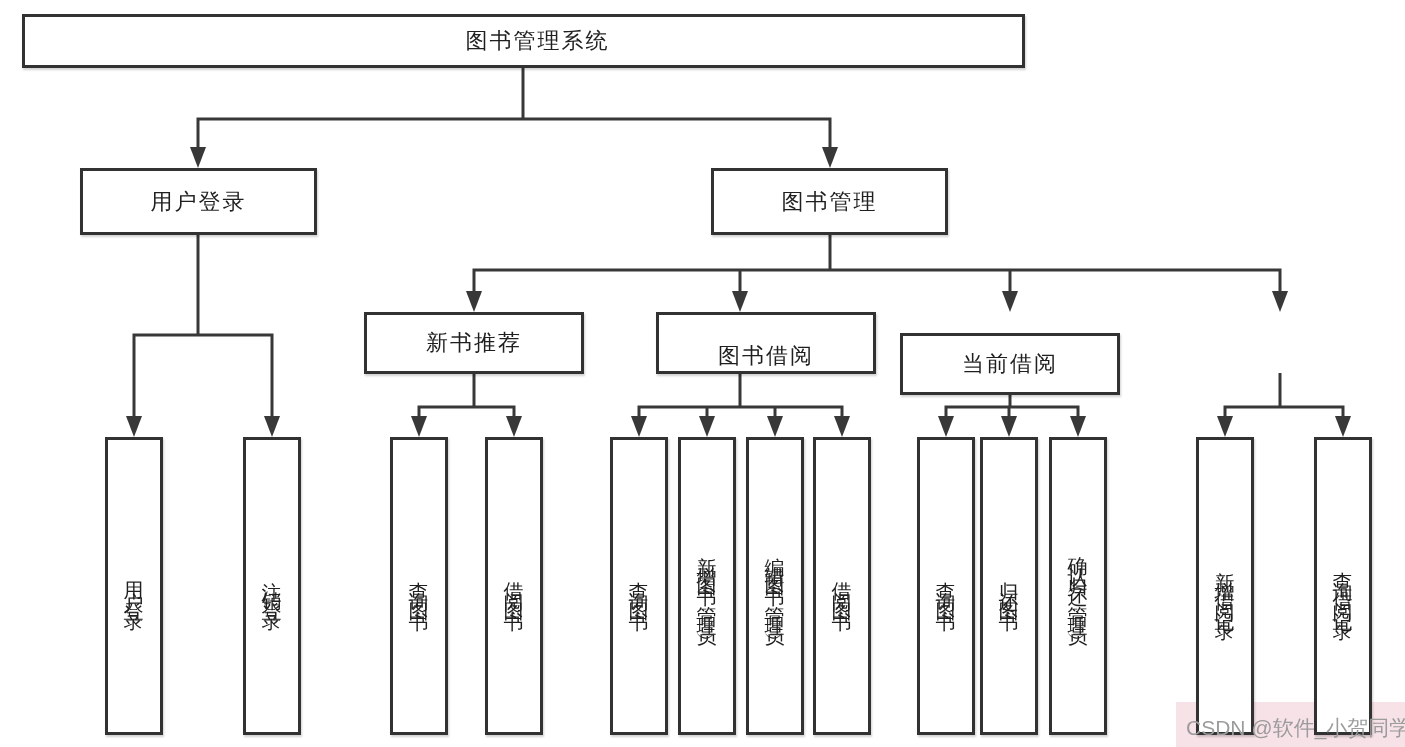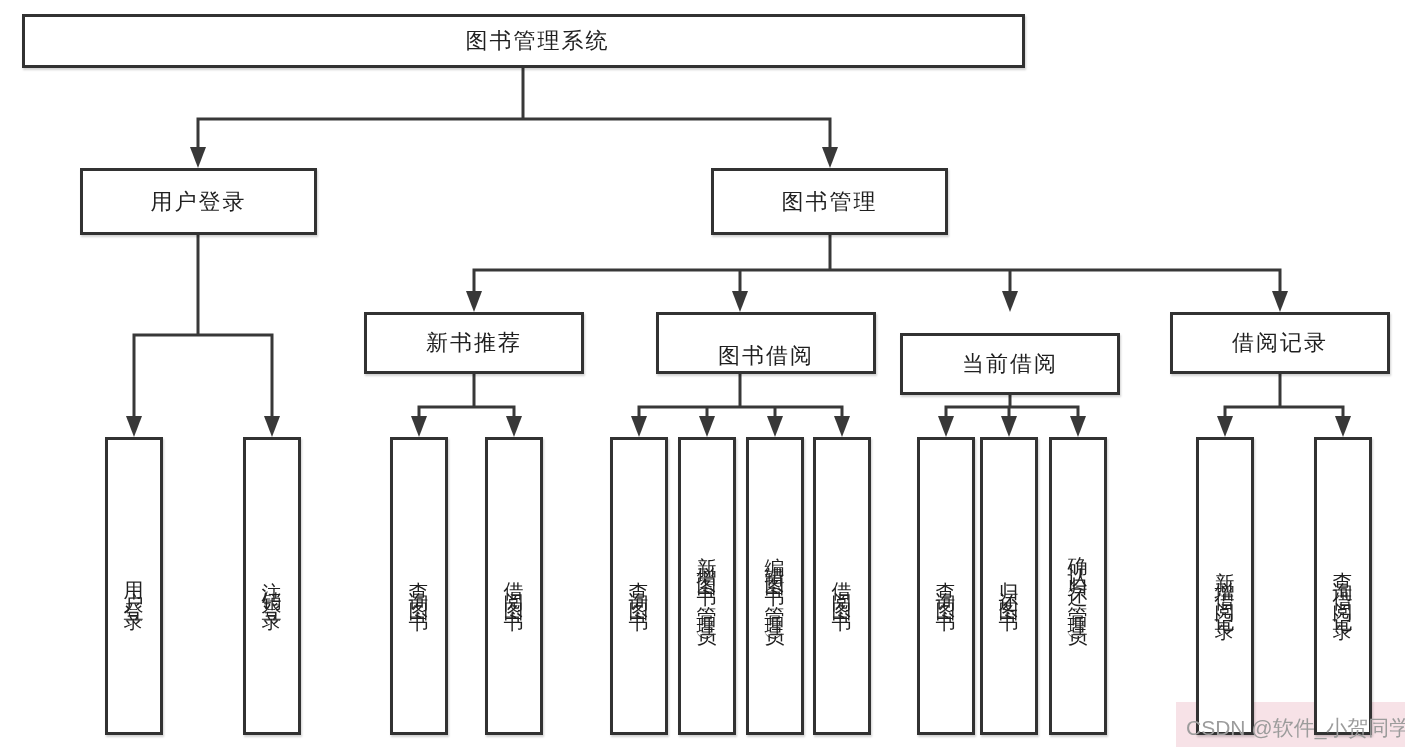--- a/index.html
+++ b/index.html
@@ -163,23 +163,20 @@
 
   <div class="box b-l3 b-l3a">
     <span class="hlabel">新书推荐</span>
   </div>
   <div class="box b-l3 b-l3b">
     <span class="hlabel">图书借阅</span>
   </div>
   <div class="box b-l3 b-l3c">
     <span class="hlabel">当前借阅</span>
   </div>
-  <div class="box b-l3 b-l3d">
-    <span class="hlabel">借阅记录</span>
-  </div>
 
   <div class="box vbox v1">
     <span class="vlabel">用户登录</span>
   </div>
   <div class="box vbox v2">
     <span class="vlabel">注销登录</span>
   </div>
 
   <div class="box vbox v3">
     <span class="vlabel">查询图书</span>

